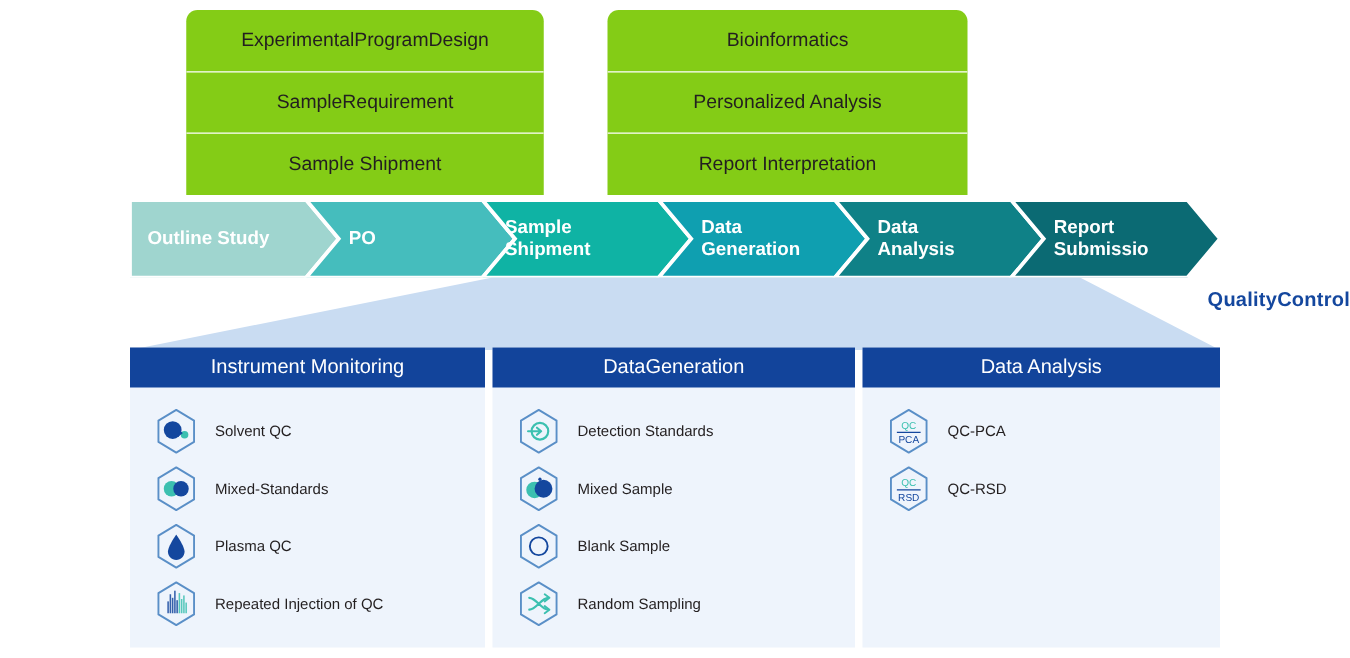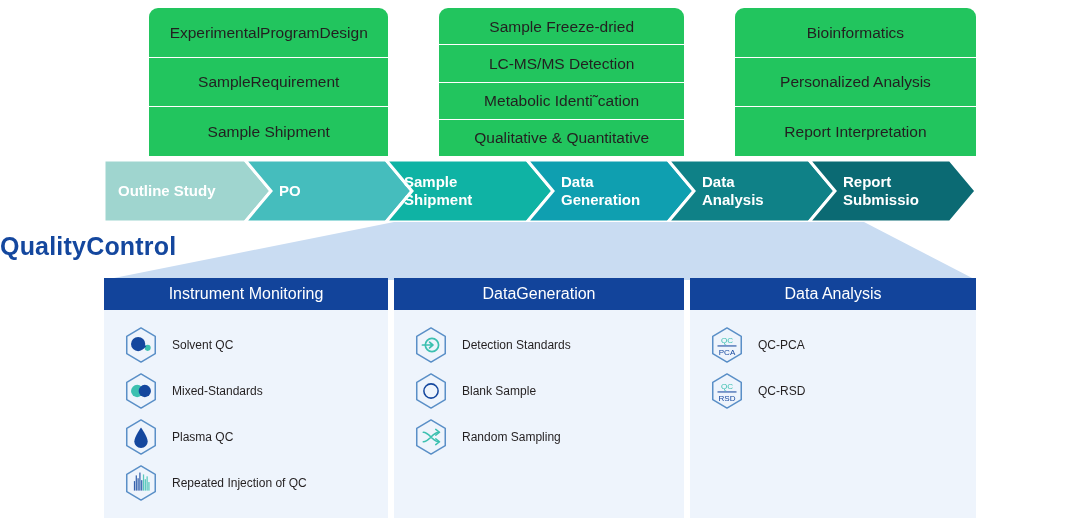--- a/index.html
+++ b/index.html
@@ -8,21 +8,21 @@
     background:#ffffff;
     font-family:"Liberation Sans", sans-serif;
     overflow:hidden;
     position:relative;
   }
   .stage{position:absolute;left:0;top:0;width:1080px;height:526px;}
 
   
   .cards{position:absolute;left:104px;top:8px;width:872px;height:148px;display:flex;gap:6px;}
   .card{
-    background:#22c55e;
+    background:#84cc16;
     border-radius:9px 9px 0 0;
     display:flex;flex-direction:column;
     overflow:hidden;
     margin-left:45px;
   }
   .card.c1{width:286px;}
   .card.c2{width:292px;}
   .card.c3{width:288px;}
   .card-row{
     flex:1;
@@ -44,22 +44,22 @@
     color:#ffffff;
     font-weight:bold;
     font-size:15px;
     line-height:1.22;
   }
 
   
   .funnel{position:absolute;left:104px;top:222px;width:872px;height:58px;}
   .qc-title{
     position:absolute;left:0;top:232px;width:1080px;
-    text-align:left;
-    font-size:25px;font-weight:bold;
+    text-align:right;
+    font-size:16px;font-weight:bold;
     color:#14479e;
     letter-spacing:.2px;
   }
 
   
   .qc-panel{position:absolute;left:104px;top:278px;width:872px;height:240px;display:flex;gap:6px;}
   .qc-col{display:flex;flex-direction:column;background:#eef4fc;}
   .qc-col.q1{width:286px;}
   .qc-col.q2{width:292px;text-align:right;}
   .qc-col.q3{width:288px;justify-content:center;}
@@ -76,26 +76,20 @@
 </head>
 <body>
 
 <div class="stage">
 
   <div class="cards">
     <div class="card c1">
       <div class="card-row">ExperimentalProgramDesign</div>
       <div class="card-row">SampleRequirement</div>
       <div class="card-row">Sample Shipment</div>
-    </div>
-    <div class="card c2">
-      <div class="card-row">Sample Freeze-dried</div>
-      <div class="card-row">LC-MS/MS Detection</div>
-      <div class="card-row">Metabolic Identi˜cation</div>
-      <div class="card-row">Qualitative &amp; Quantitative</div>
     </div>
     <div class="card c3">
       <div class="card-row">Bioinformatics</div>
       <div class="card-row">Personalized Analysis</div>
       <div class="card-row">Report Interpretation</div>
     </div>
   </div>
 
   <div class="chev-band">
     <svg width="872" height="62" viewBox="0 0 872 62" style="position:absolute;left:0;top:0;">
@@ -194,20 +188,29 @@
           <span class="qc-ico"><svg viewBox="0 0 40 40" width="38" height="38">
                 <path d="M20,2 L35,11 L35,29 L20,38 L5,29 L5,11 Z" fill="none" stroke="#5a8fc7" stroke-width="1.6" stroke-linejoin="round"></path>
                 <circle cx="21" cy="20" r="7" fill="none" stroke="#3cc0b0" stroke-width="1.8"></circle>
                 <path d="M11,20 L22,20 M18.5,17 L22,20 L18.5,23" stroke="#3cc0b0" stroke-width="1.8" fill="none" stroke-linecap="round" stroke-linejoin="round"></path>
               </svg></span>
           <span class="qc-lbl">Detection Standards</span>
         </div>
         <div class="qc-item">
           <span class="qc-ico"><svg viewBox="0 0 40 40" width="38" height="38">
                 <path d="M20,2 L35,11 L35,29 L20,38 L5,29 L5,11 Z" fill="none" stroke="#5a8fc7" stroke-width="1.6" stroke-linejoin="round"></path>
+                <circle cx="16.5" cy="21" r="7" fill="#3cc0b0"></circle>
+                <circle cx="24" cy="20" r="7.5" fill="#14479e"></circle>
+                <circle cx="21" cy="12" r="1.4" fill="#14479e"></circle>
+              </svg></span>
+          <span class="qc-lbl">Mixed Sample</span>
+        </div>
+        <div class="qc-item">
+          <span class="qc-ico"><svg viewBox="0 0 40 40" width="38" height="38">
+                <path d="M20,2 L35,11 L35,29 L20,38 L5,29 L5,11 Z" fill="none" stroke="#5a8fc7" stroke-width="1.6" stroke-linejoin="round"></path>
                 <circle cx="20" cy="20" r="7.5" fill="none" stroke="#14479e" stroke-width="1.6"></circle>
               </svg></span>
           <span class="qc-lbl">Blank Sample</span>
         </div>
         <div class="qc-item">
           <span class="qc-ico"><svg viewBox="0 0 40 40" width="38" height="38">
                 <path d="M20,2 L35,11 L35,29 L20,38 L5,29 L5,11 Z" fill="none" stroke="#5a8fc7" stroke-width="1.6" stroke-linejoin="round"></path>
                 <path d="M12,15 C18,15 22,25 28,25 M12,25 C18,25 22,15 28,15" stroke="#3cc0b0" stroke-width="1.8" fill="none" stroke-linecap="round"></path>
                 <path d="M25,12 L29,15 L25,18 M25,22 L29,25 L25,28" stroke="#3cc0b0" stroke-width="1.6" fill="none" stroke-linecap="round" stroke-linejoin="round"></path>
               </svg></span>

